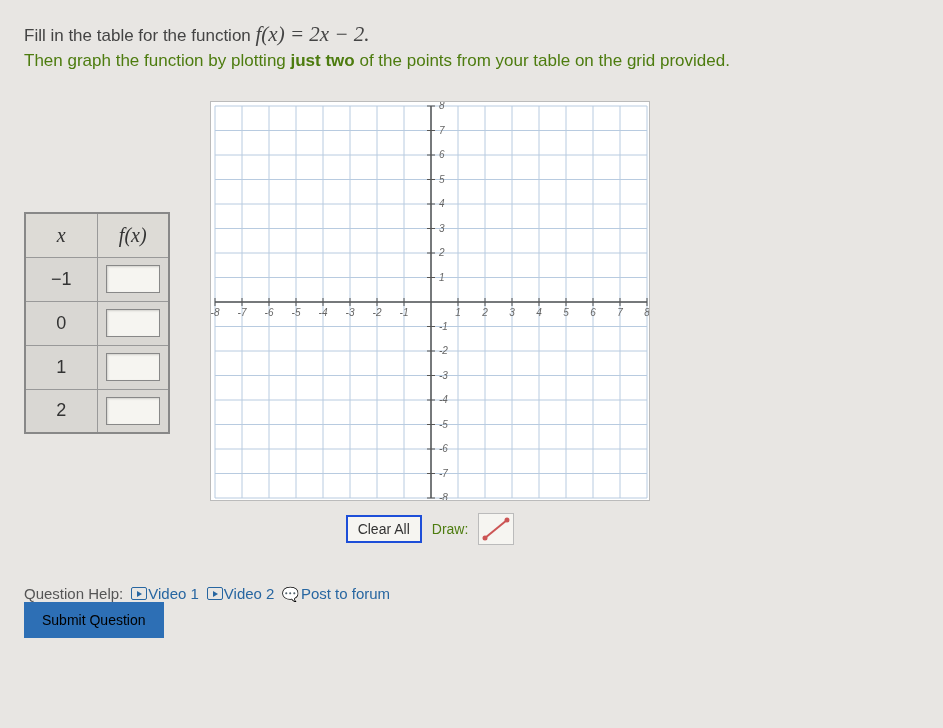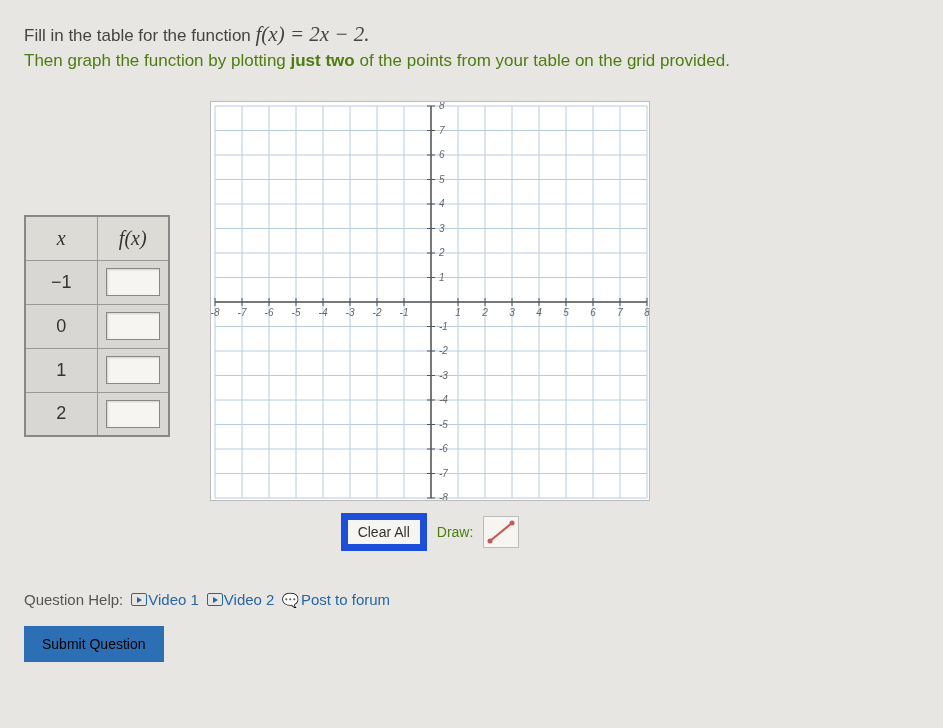--- a/index.html
+++ b/index.html
@@ -67,21 +67,21 @@
     }
     .graph-tools {
       margin-top: 8px;
       display: flex;
       align-items: center;
       gap: 6px;
       justify-content: center;
     }
     .tool-btn {
       background: #f6f5f1;
-      border: 7px solid #1d4ed8;
+      border: 2px solid #1d4ed8;
       padding: 4px 10px;
       font-size: 14px;
       color: #333;
       cursor: pointer;
     }
     .draw-label {
       font-size: 14px;
       color: #4d7c0f;
       padding: 0 4px;
     }
@@ -91,21 +91,20 @@
       border: 1px solid #bbb;
       background: #f6f5f1;
       display: flex;
       align-items: center;
       justify-content: center;
       cursor: pointer;
     }
     .help-row {
       font-size: 15px;
       color: #555;
-      margin-bottom: 18px;
       display: flex;
       align-items: center;
       gap: 8px;
     }
     .help-row a {
       color: #2766a1;
       text-decoration: none;
       display: inline-flex;
       align-items: center;
       gap: 1px;

